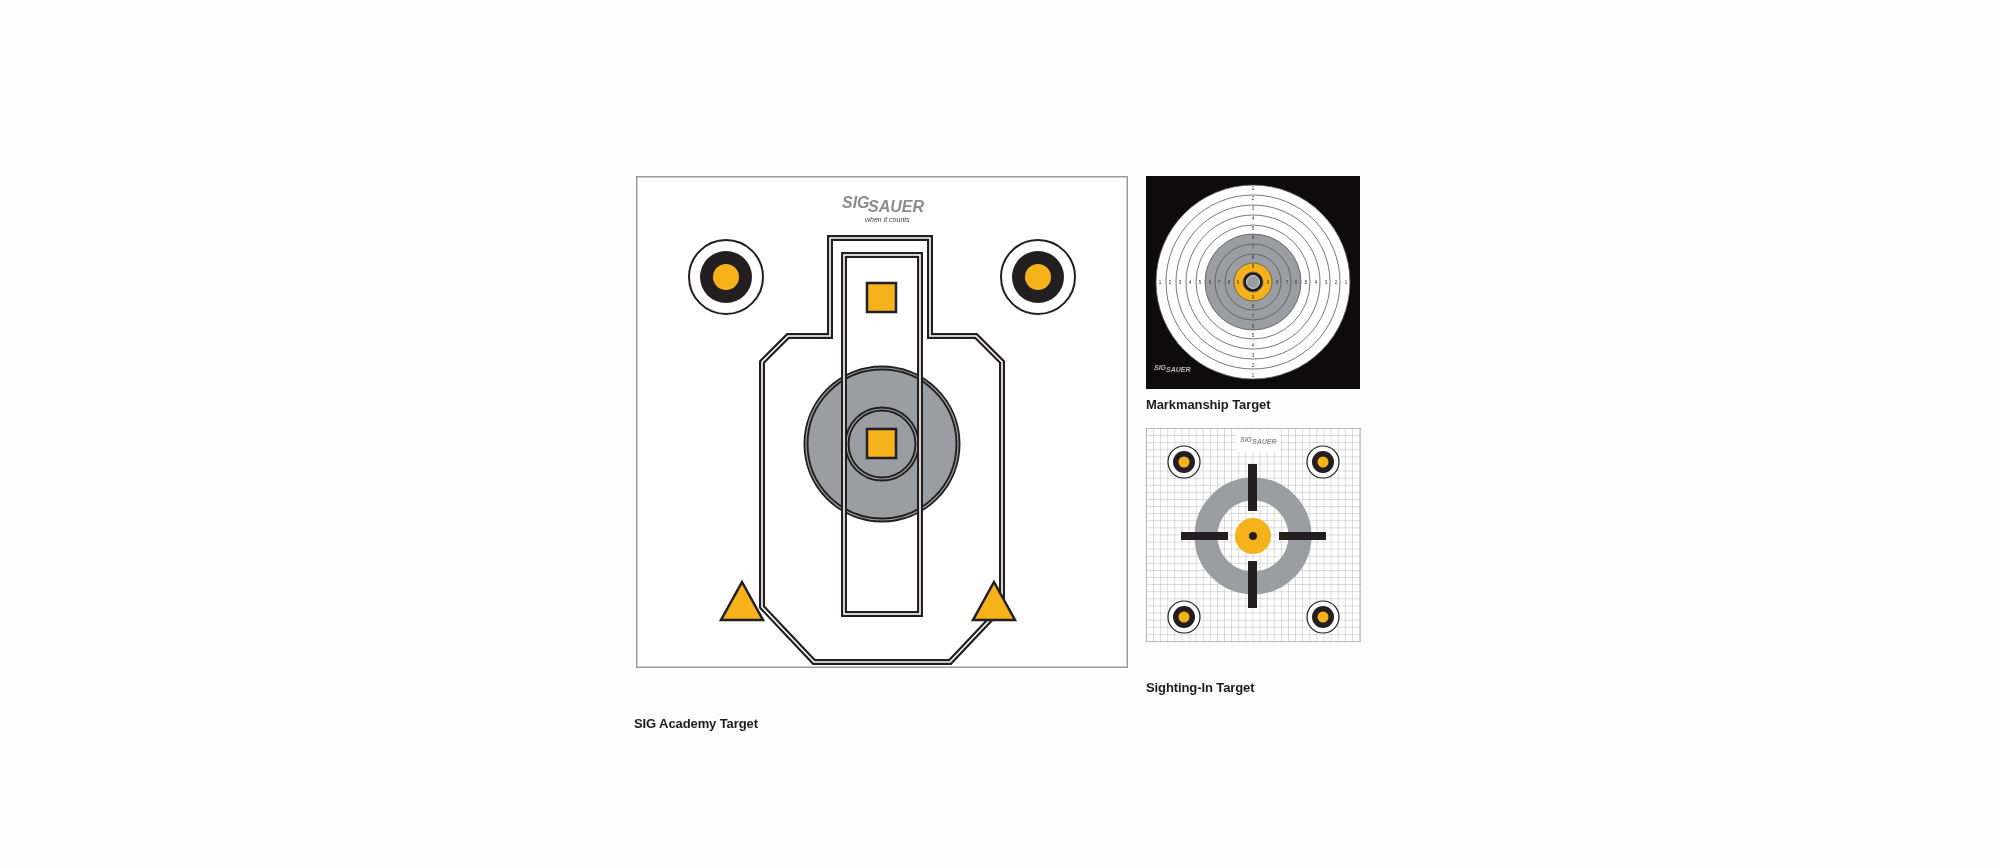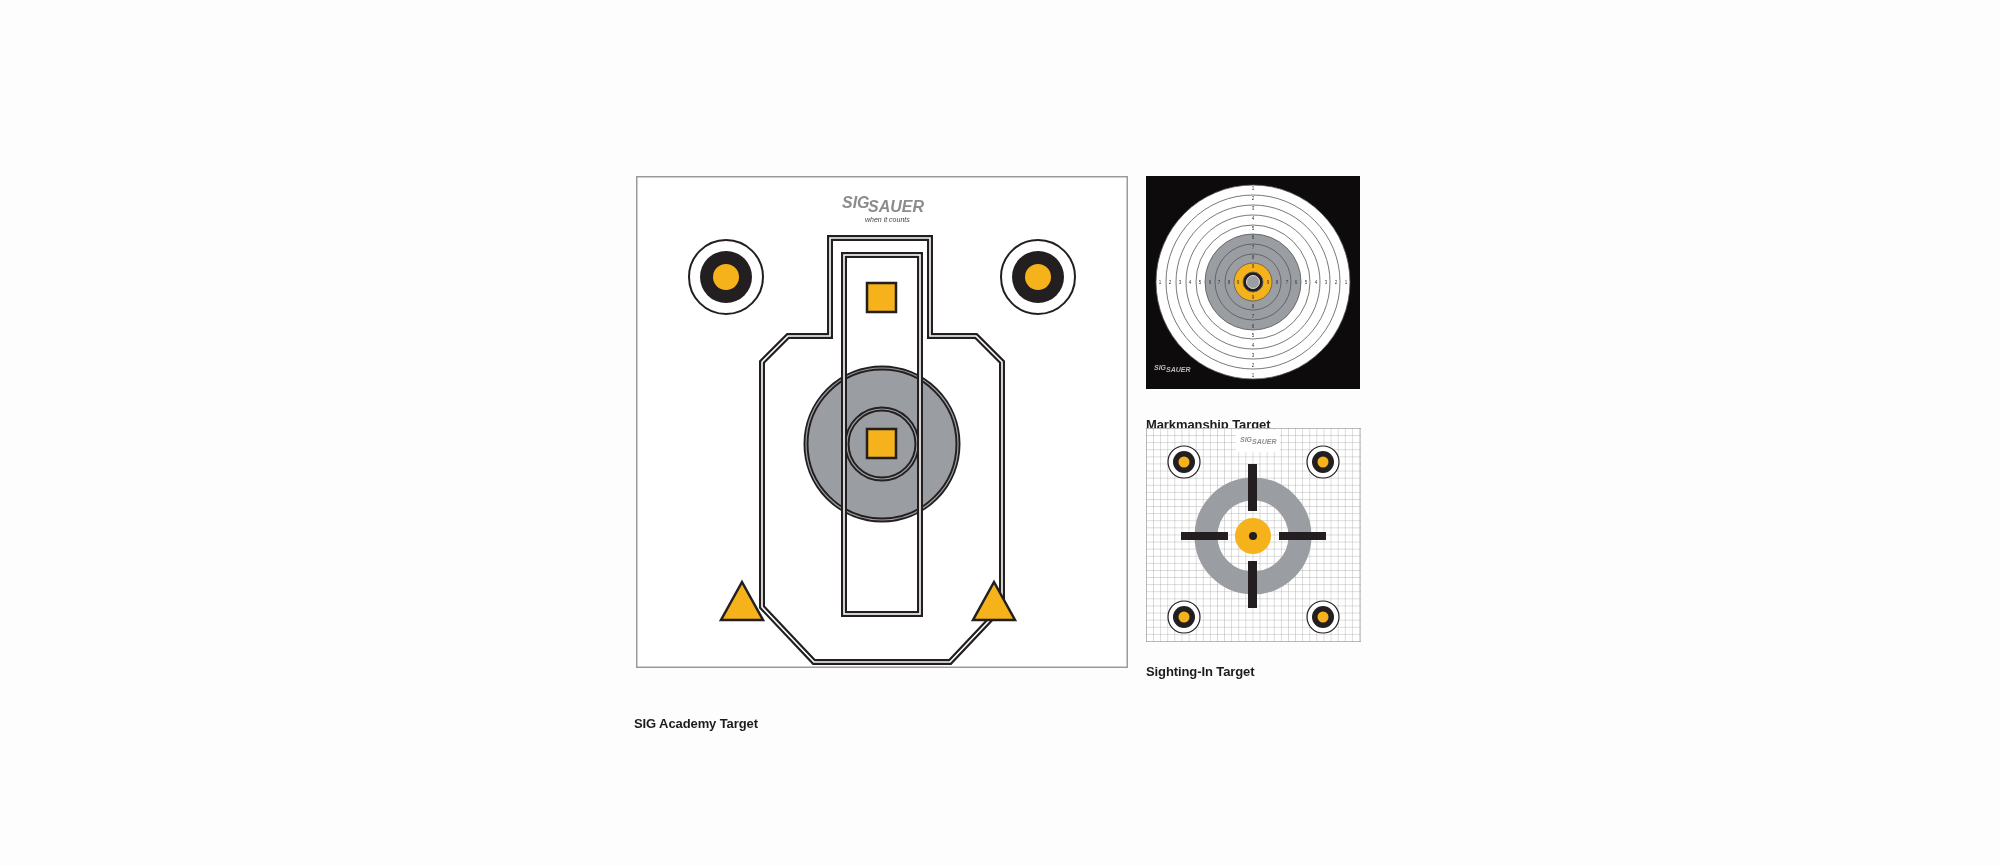--- a/index.html
+++ b/index.html
@@ -17,23 +17,23 @@
     font-family: "Liberation Sans", sans-serif;
     font-weight: bold;
     font-size: 13px;
     color: #1c1c1c;
     letter-spacing: -0.1px;
     white-space: nowrap;
   }
   #academy { left: 636px; top: 176px; width: 492px; height: 492px; }
   #academy-caption { left: 634px; top: 716px; }
   #markman { left: 1146px; top: 176px; width: 214px; height: 213px; }
-  #markman-caption { left: 1146px; top: 417px; }
+  #markman-caption { left: 1146px; top: 397px; }
   #sighting { left: 1146px; top: 428px; width: 215px; height: 214px; }
-  #sighting-caption { left: 1146px; top: 664px; }
+  #sighting-caption { left: 1146px; top: 680px; }
 </style>
 </head>
 <body>
 
 <div class="panel" id="academy">
   <svg width="492" height="492" viewBox="0 0 492 492">
     <rect x="0.75" y="0.75" width="490.5" height="490.5" fill="#ffffff" stroke="#9b9b9b" stroke-width="1.5"></rect>
 
     <g>
       <text x="206" y="32" font-family="Liberation Sans, sans-serif" font-weight="bold" font-style="italic" font-size="16" fill="#8a8c8e">SIG</text>

